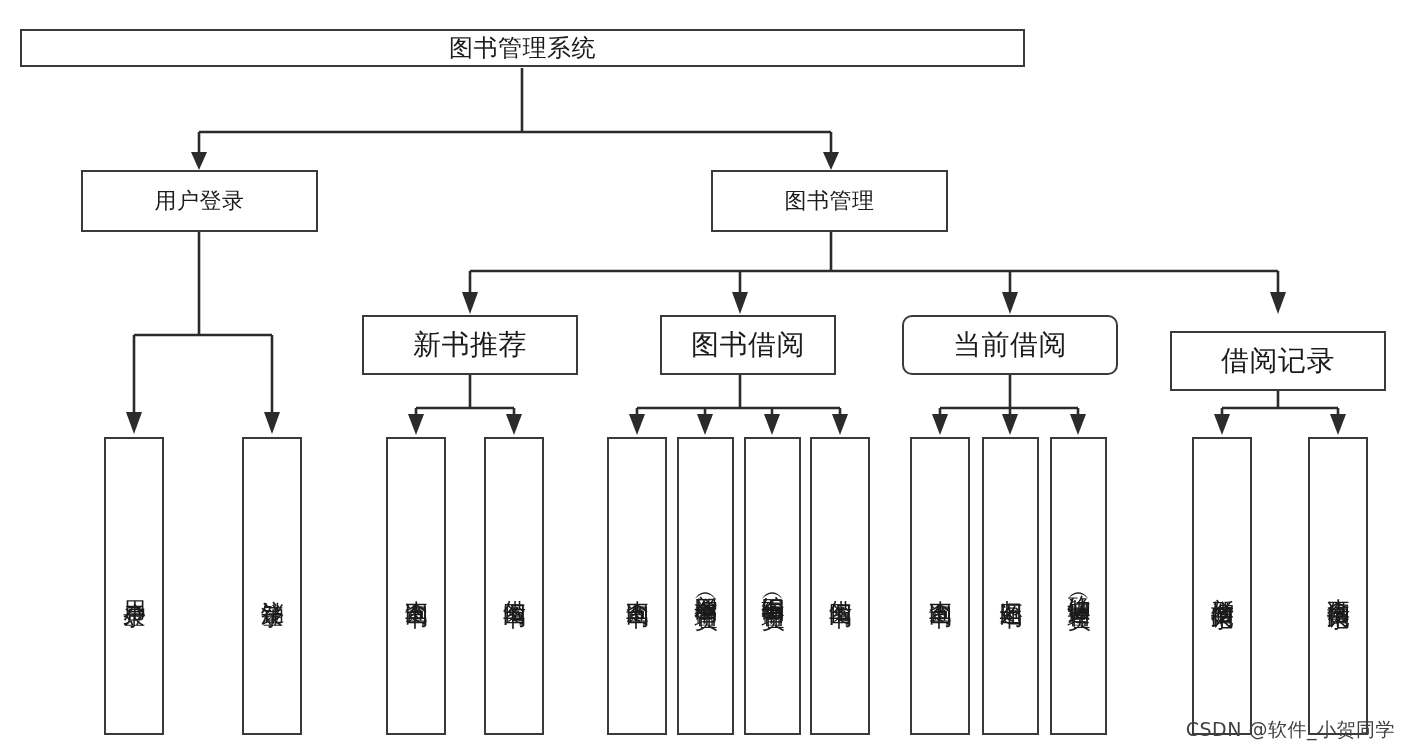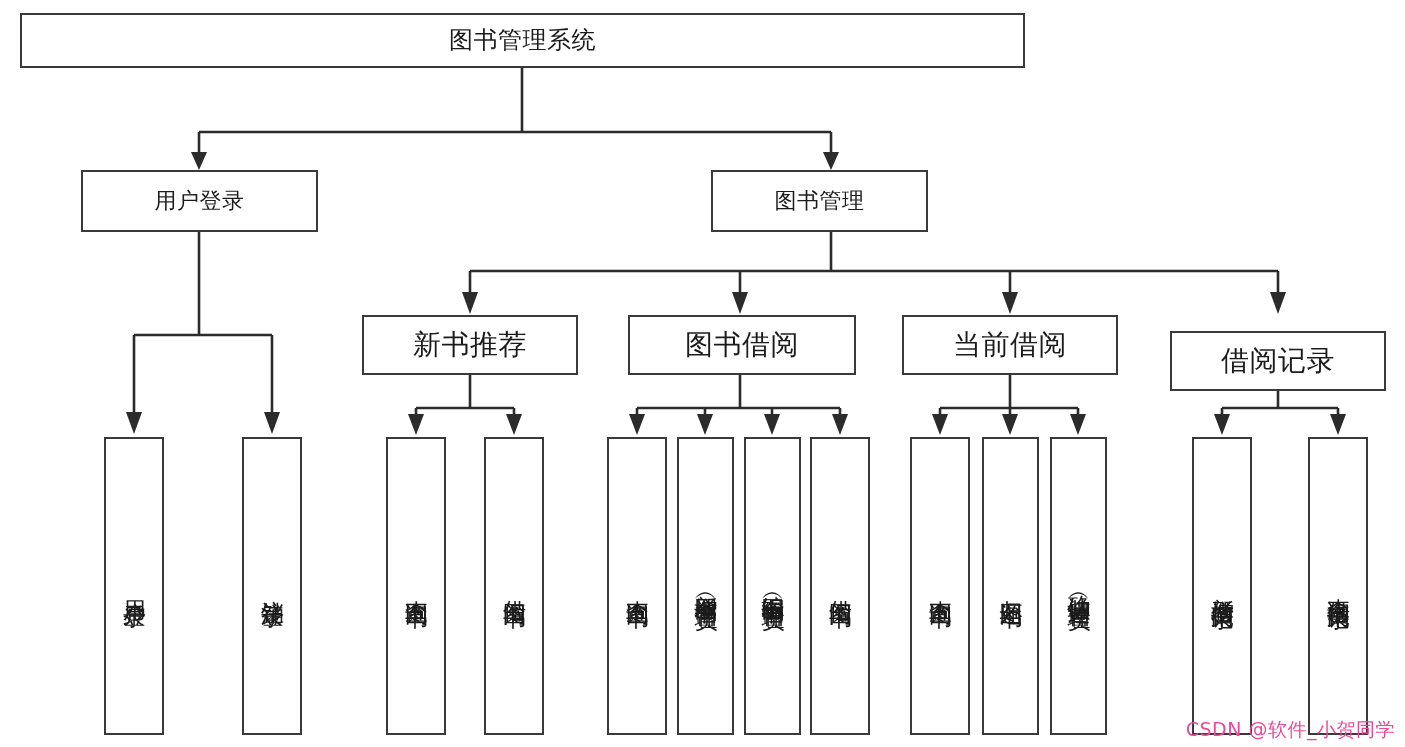--- a/index.html
+++ b/index.html
@@ -54,21 +54,21 @@
     line-height:1.04;
     letter-spacing:2px;
     white-space:nowrap;
   }
 
   
   #watermark{
     position:absolute;
     right:10px;bottom:4px;
     font-size:19px;
-    color:#ec4899;
+    color:#404040;
     letter-spacing:.5px;
     z-index:6;
     white-space:nowrap;
     font-family:"DejaVu Sans","Liberation Sans",sans-serif;
   }
 </style>
 </head>
 <body>
 
 <div id="diagram">
@@ -131,38 +131,38 @@
     <polygon points="1070,414 1086,414 1078,435"></polygon>
 
     <line x1="1278" y1="375" x2="1278" y2="408"></line>
     <line x1="1222" y1="408" x2="1338" y2="408"></line>
     <line x1="1222" y1="408" x2="1222" y2="414"></line>
     <polygon points="1214,414 1230,414 1222,435"></polygon>
     <line x1="1338" y1="408" x2="1338" y2="414"></line>
     <polygon points="1330,414 1346,414 1338,435"></polygon>
   </svg>
 
-  <div class="node lvl-root" style="left:20px;top:13px;width:1005px;height:55px;">
+  <div class="node lvl-root" style="left:20px;top:29px;width:1005px;height:38px;">
     <span class="label">图书管理系统</span>
   </div>
 
   <div class="node lvl-1" style="left:81px;top:170px;width:237px;height:62px;">
     <span class="label">用户登录</span>
   </div>
-  <div class="node lvl-1" style="left:711px;top:170px;width:217px;height:62px;text-align:center;">
+  <div class="node lvl-1" style="left:711px;top:170px;width:237px;height:62px;text-align:center;">
     <span class="label">图书管理</span>
   </div>
 
   <div class="node lvl-2" style="left:362px;top:315px;width:216px;height:60px;">
     <span class="label">新书推荐</span>
   </div>
-  <div class="node lvl-2" style="left:628px;top:315px;width:228px;height:60px;align-items:center;">
+  <div class="node lvl-2" style="left:660px;top:315px;width:176px;height:60px;align-items:center;">
     <span class="label">图书借阅</span>
   </div>
-  <div class="node lvl-2" style="left:902px;top:315px;width:216px;height:60px;">
+  <div class="node lvl-2" style="left:902px;top:315px;width:216px;height:60px;border-radius:10px;">
     <span class="label">当前借阅</span>
   </div>
   <div class="node lvl-2" style="left:1170px;top:331px;width:216px;height:60px;">
     <span class="label">借阅记录</span>
   </div>
 
   <div class="node leaf" style="left:104px;top:437px;width:60px;height:298px;">
     <span class="label">用户登录</span>
   </div>
   <div class="node leaf" style="left:242px;top:437px;width:60px;height:298px;">

